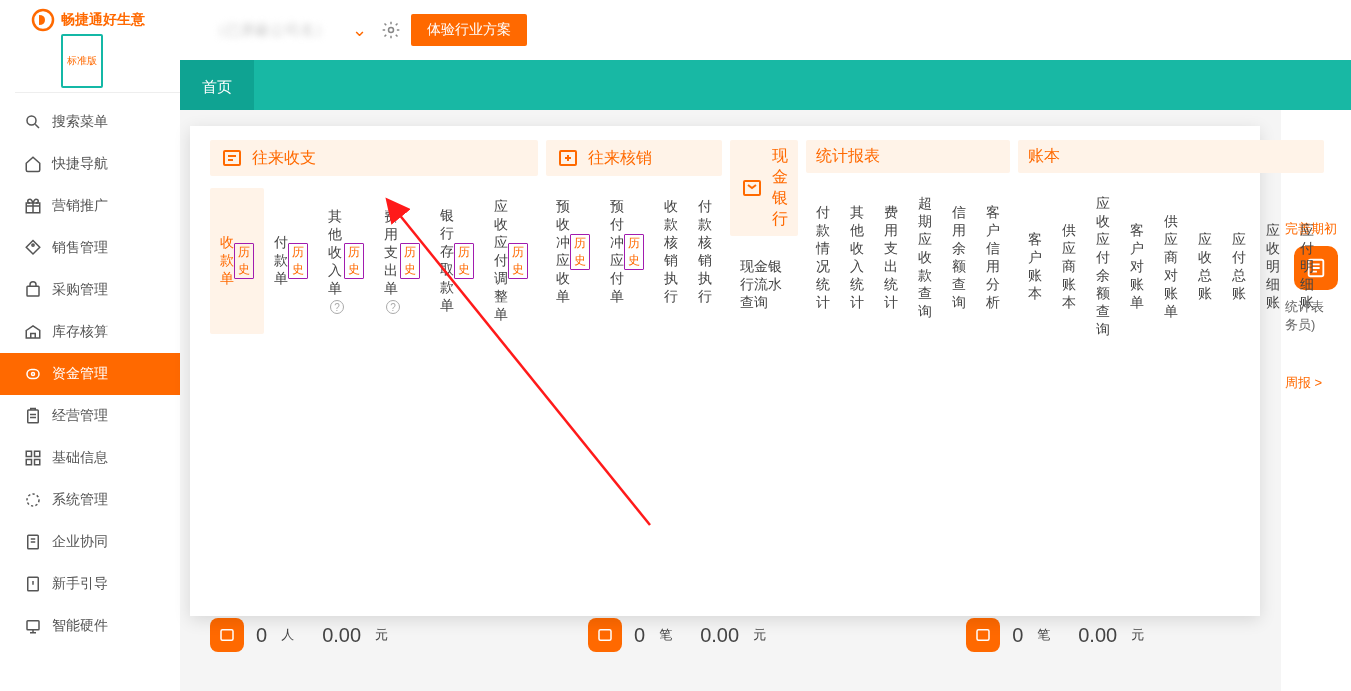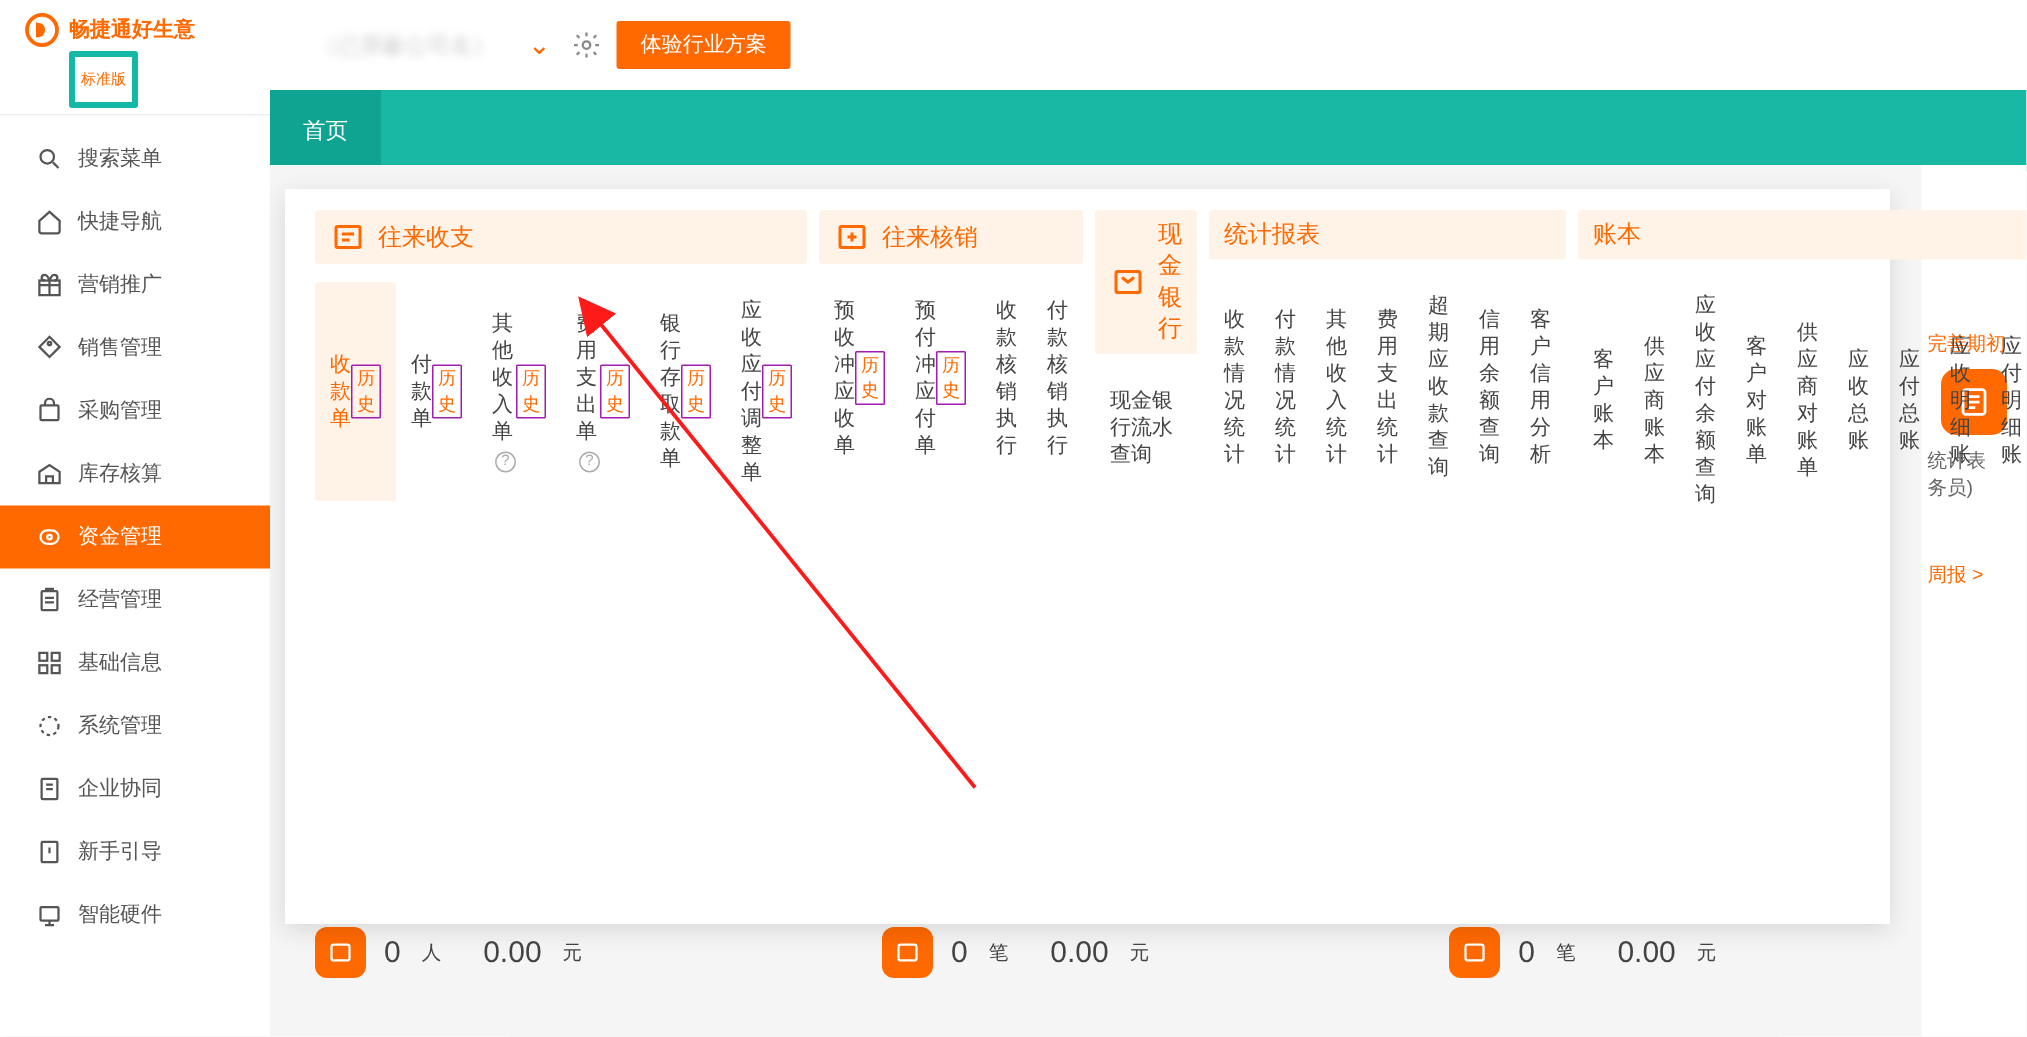--- a/index.html
+++ b/index.html
@@ -1,23 +1,23 @@
 <!DOCTYPE html>
 <html><head>
   <meta charset="utf-8">
   <style>
     * { box-sizing: border-box; margin: 0; padding: 0; font-family: "Microsoft YaHei", "PingFang SC", sans-serif; }
     body { background: #f5f5f5; width: 1351px; height: 691px; overflow: hidden; position: relative; }
     
     .sidebar { position: absolute; left: 0; top: 0; width: 180px; height: 100%; background: #fff; box-shadow: 1px 0 3px rgba(0,0,0,0.08); }
-    .logo-area { padding: 8px 16px 4px; border-bottom: 1px solid #eee; }
+    .logo-area { padding: 8px 16px 4px; border-bottom: 1px solid #eee; margin-left: 15px; }
     .logo-row { display: flex; align-items: center; gap: 6px; }
     .logo-b { width: 24px; height: 24px; color: #ff6900; }
     .logo-text { font-weight: 600; color: #ff6900; font-size: 14px; }
-    .logo-badge { display: inline-block; font-size: 10px; color: #ff6900; border: 4px solid #14b8a6; padding: 8px 4px; border-radius: 2px; margin-top: 2px; margin-left: 30px; text-align: right; }
+    .logo-badge { display: inline-block; font-size: 10px; color: #ff6900; border: 2px solid #14b8a6; padding: 18px 4px; border-radius: 2px; margin-top: 2px; margin-left: 30px; text-align: right; }
     
     .nav { padding-top: 8px; }
     .nav-item { display: flex; align-items: center; gap: 10px; padding: 12px 24px; color: #555; font-size: 14px; cursor: pointer; }
     .nav-item.active { background: #ff6900; color: #fff; }
     .nav-icon { width: 18px; height: 18px; display: inline-flex; align-items: center; justify-content: center; }
 
     .topbar { position: absolute; left: 180px; top: 0; right: 0; height: 60px; background: #fff; display: flex; align-items: center; padding: 0 18px; gap: 10px; }
     .company-label { color: #ccc; font-size: 15px; padding: 4px 12px; min-width: 140px; filter: blur(3px); }
     .caret-down { color: #ff6900; font-size: 18px; margin-right: 4px; }
     .gear { color: #888; width: 20px; height: 20px; display: inline-flex; align-items: center; justify-content: center; }
@@ -335,23 +335,20 @@
           <span>现金银行流水查询</span>
         </div>
       </div>
     </div>
     <div class="col">
       <div class="col-head">
         <span>统计报表</span>
       </div>
       <div class="col-list">
         <div class="col-item">
-          <span>收款情况统计</span>
-        </div>
-        <div class="col-item">
           <span>付款情况统计</span>
         </div>
         <div class="col-item">
           <span>其他收入统计</span>
         </div>
         <div class="col-item">
           <span>费用支出统计</span>
         </div>
         <div class="col-item">
           <span>超期应收款查询</span>

